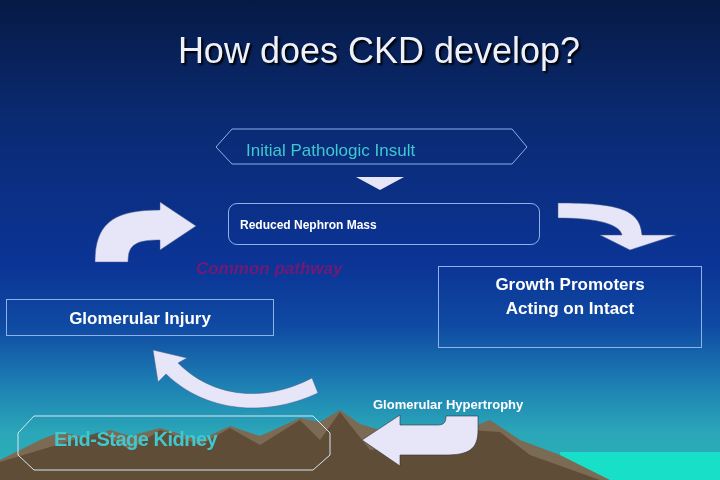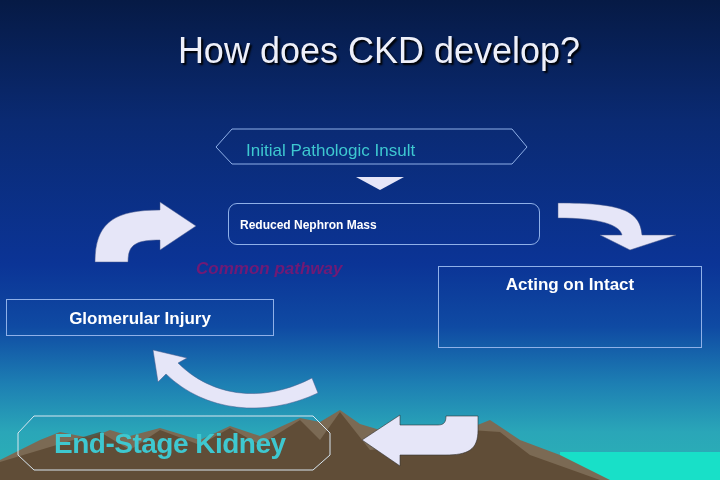--- a/index.html
+++ b/index.html
@@ -42,23 +42,25 @@
 
 <div class="abs" style="left:246px;top:141px;font-size:17px;font-weight:normal;color:#3ec8d0;">Initial Pathologic Insult</div>
 
 <div class="abs box" style="left:228px;top:203px;width:312px;height:42px;padding:14px 0 0 11px;font-size:12px;border-radius:9px;">
   <span>Reduced Nephron Mass</span>
 </div>
 
 <div class="abs" style="left:196px;top:259px;font-size:17px;font-weight:bold;font-style:italic;color:#701a75;">Common pathway</div>
 
 <div class="abs box" style="left:438px;top:266px;width:264px;height:82px;text-align:center;font-size:17px;line-height:24px;padding-top:6px;">
+  <div>Growth Promoters</div>
   <div>Acting on Intact</div>
 </div>
 
 <div class="abs box" style="left:6px;top:299px;width:268px;height:37px;text-align:center;font-size:17px;padding-top:9px;">
   <span>Glomerular Injury</span>
 </div>
 
 <div class="abs txt" style="left:373px;top:362px;font-size:13px;line-height:17px;white-space:pre;">
+  <div>Glomerular Hypertrophy</div>
 </div>
 
-<div class="abs" style="left:54px;top:428px;font-size:28px;font-weight:bold;color:#3ec8d0;letter-spacing:-0.5px;">End-Stage Kidney</div>
+<div class="abs" style="left:54px;top:428px;font-size:20px;font-weight:bold;color:#3ec8d0;letter-spacing:-0.5px;">End-Stage Kidney</div>
 
 </body></html>

